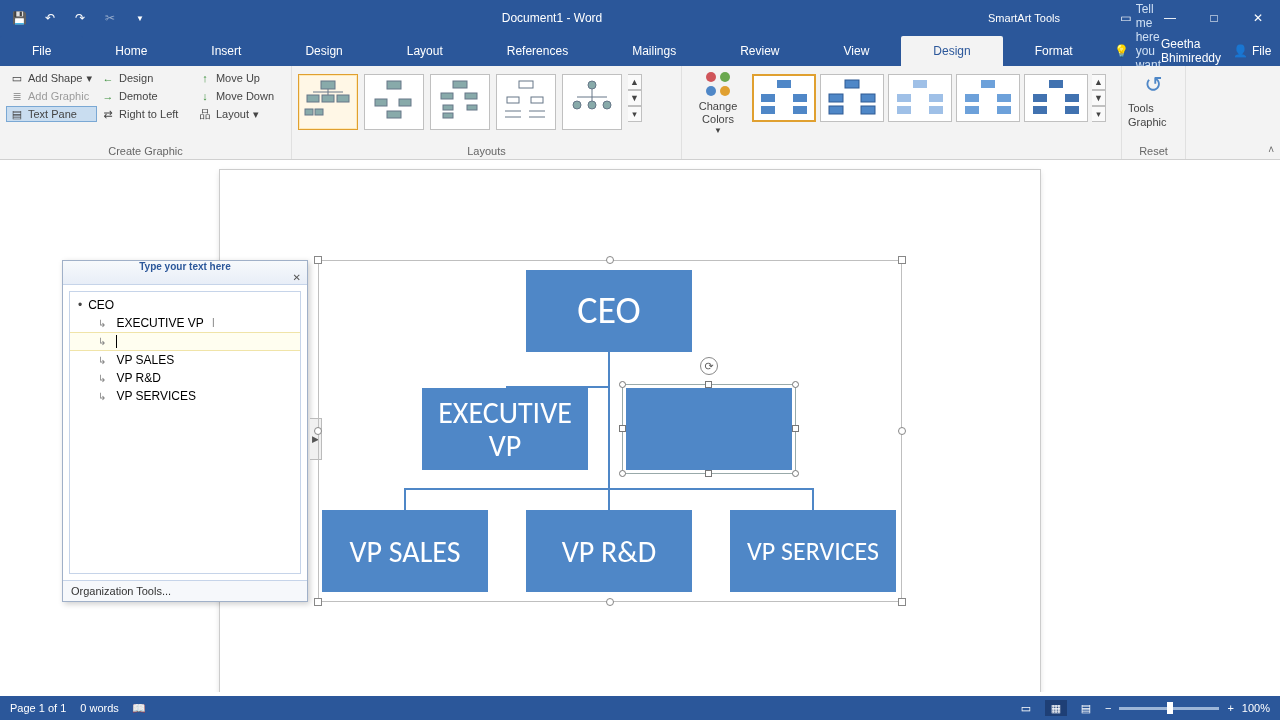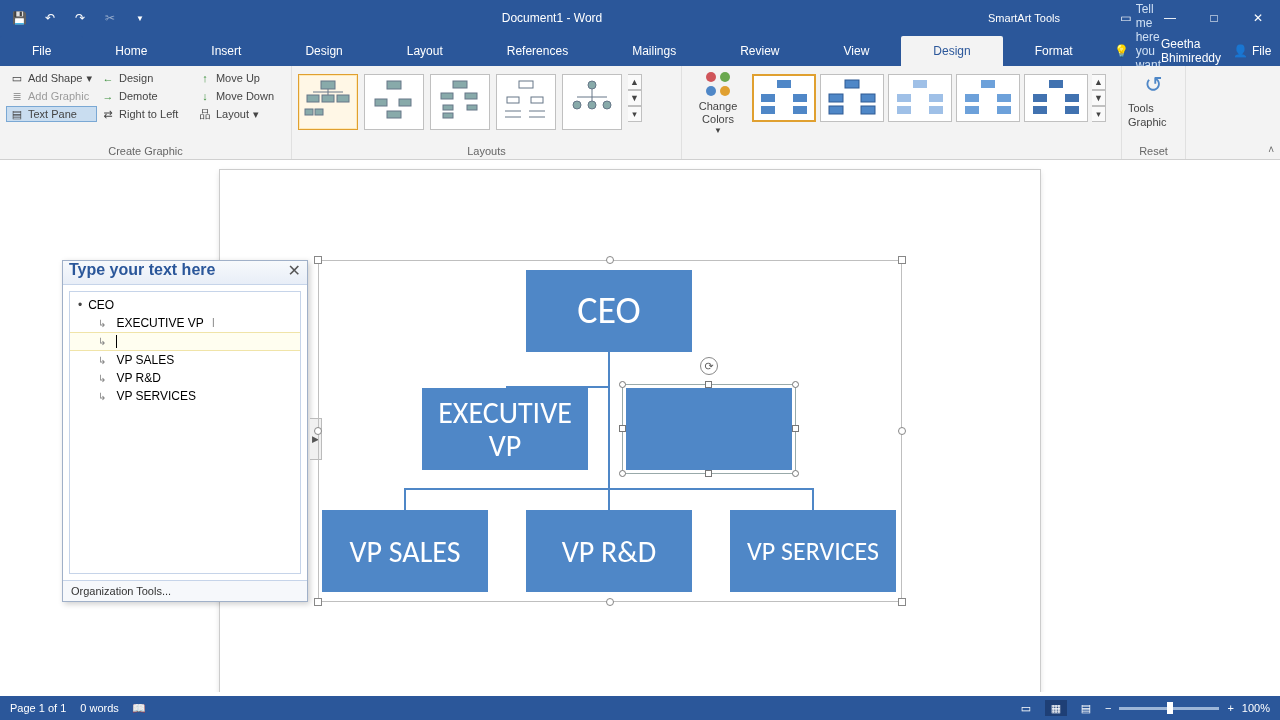--- a/index.html
+++ b/index.html
@@ -34,21 +34,21 @@
 .cc-swatch { width:24px; height:24px; margin-bottom:4px; position:relative; }
 .cc-swatch span { position:absolute; width:10px; height:10px; border-radius:50%; }
 .style-thumb { width:64px; height:48px; border:1px solid #c0c0c0; background:#fff; display:flex; align-items:center; justify-content:center; margin-top:6px; }
 .style-thumb.sel { border:2px solid #e0a030; }
 .style-thumb svg { width:54px; height:40px; }
 .reset-btn { width:56px; display:flex; flex-direction:column; align-items:center; padding-top:4px; font-size:11px; line-height:1.2; gap:4px; }
 .collapse-chevron { position:absolute; right:6px; bottom:4px; font-size:10px; color:#666; }
 .canvas-area { position: absolute; left:0; right:0; top:160px; bottom:28px; background:#fff; overflow:hidden; }
 .page { position:absolute; left:220px; top:10px; width:820px; height:560px; background:#fff; box-shadow: 0 0 0 1px #ccc, 0 2px 6px rgba(0,0,0,.15); }
 .textpane { position:absolute; left:62px; top:100px; width:246px; height:342px; background:#fff; border:1px solid #a0b0c8; box-shadow:2px 2px 6px rgba(0,0,0,.2); display:flex; flex-direction:column; }
-.textpane .hdr { height:24px; background:linear-gradient(#f7f9fc,#e8eef7); border-bottom:1px solid #c6d4e9; display:flex; align-items:flex-start; padding:0 6px; font-size:16px; color:#2b579a; font-weight:600; }
+.textpane .hdr { height:24px; background:linear-gradient(#f7f9fc,#e8eef7); border-bottom:1px solid #c6d4e9; display:flex; align-items:center; padding:0 6px; font-size:10px; color:#2b579a; font-weight:600;flex-direction:column; }
 .textpane .hdr .close { margin-left:auto; color:#555; font-weight:400; }
 .textpane .list { flex:1; border:1px solid #c6d4e9; margin:6px; background:#fff; font-size:12px; padding:4px 0; overflow:hidden; }
 .tp-item { display:flex; align-items:center; gap:6px; padding:2px 8px; }
 .tp-item.l1::before { content:"•"; color:#444; }
 .tp-item.l2 { padding-left:28px; }
 .tp-item.l2::before { content:"↳"; color:#888; font-size:10px; margin-right:4px; }
 .tp-item.editing { background:#fffef0; border-top:1px solid #f0e4a8; border-bottom:1px solid #f0e4a8; }
 .tp-item.editing .caret { width:1px; height:13px; background:#000; display:inline-block; animation:blink 1s steps(1) infinite; }
 @keyframes blink { 50% { opacity:0 } }
 .textpane .footer { border-top:1px solid #c6d4e9; padding:4px 8px; font-size:11px; color:#333; background:#f6f8fb; }

